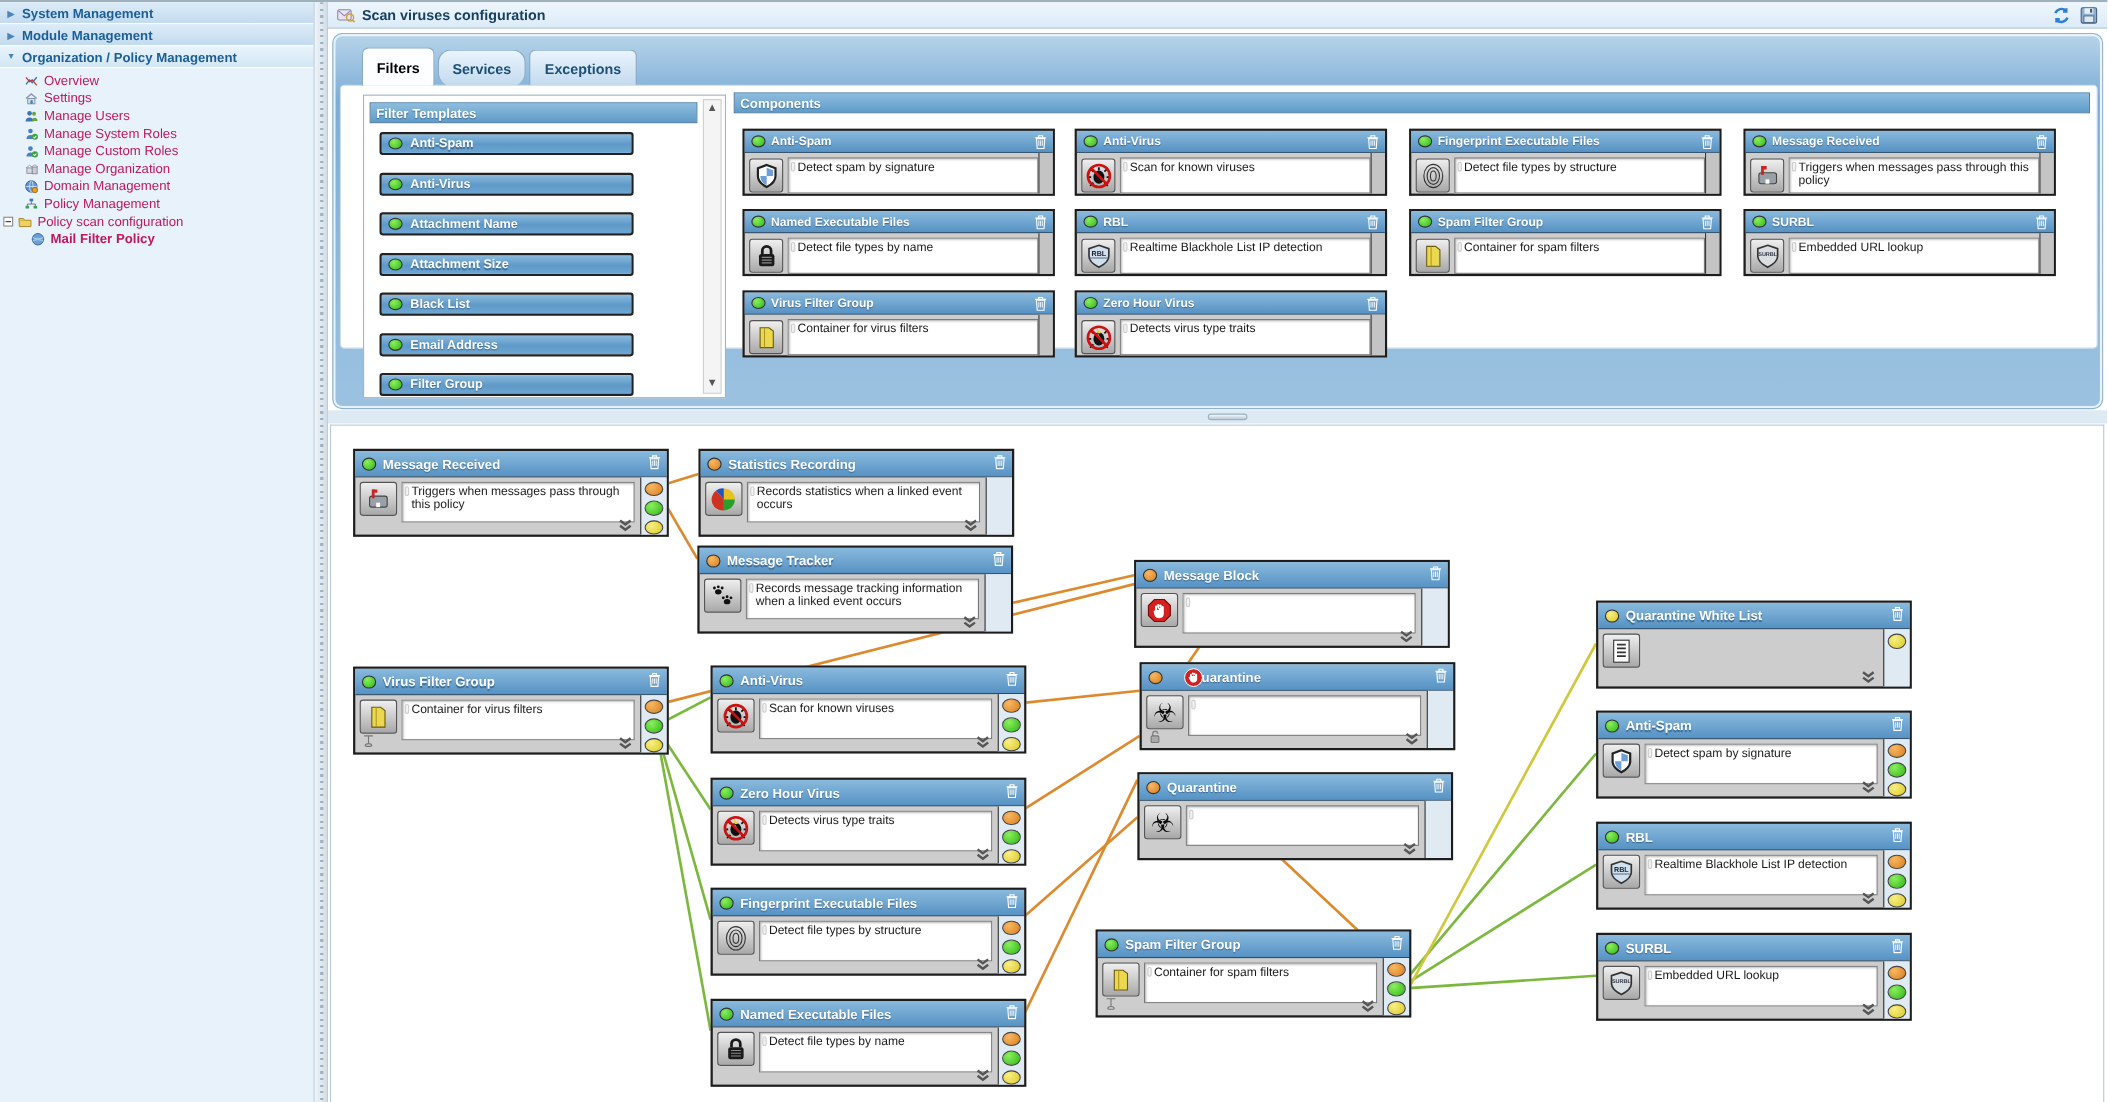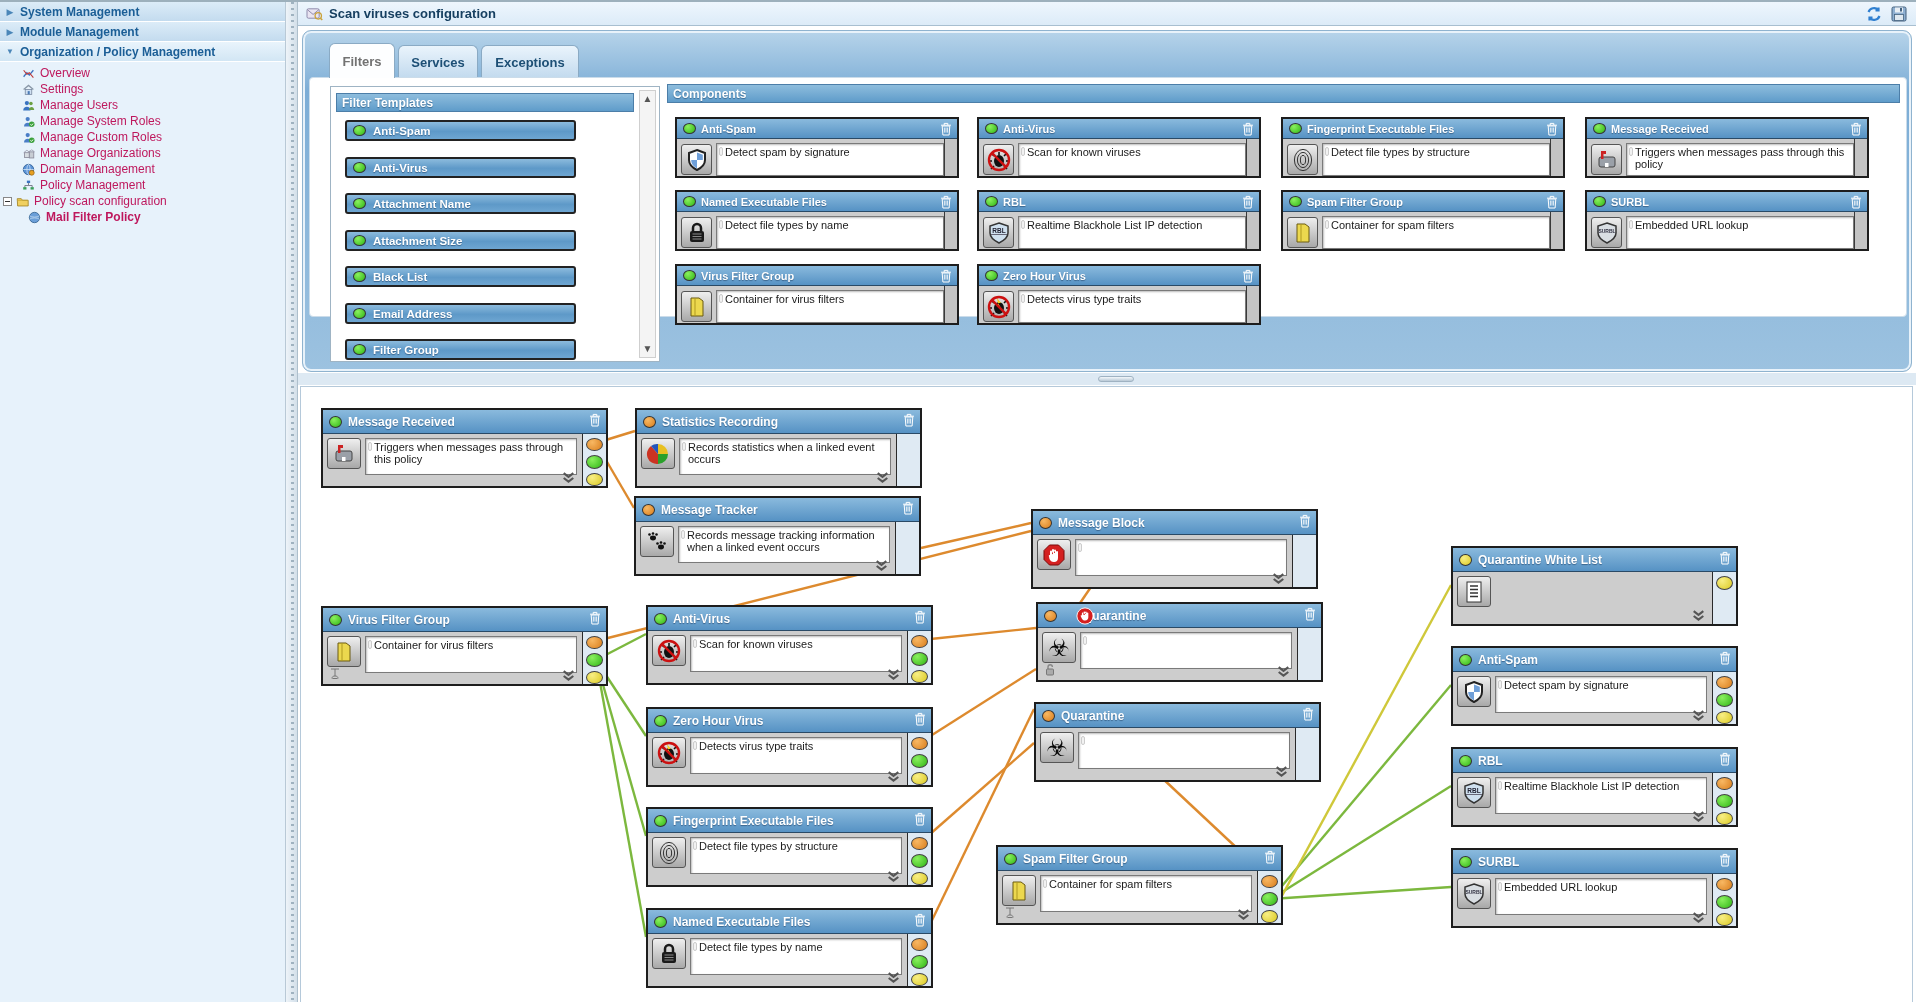--- a/index.html
+++ b/index.html
@@ -27,21 +27,21 @@
   
   #mainbar{position:absolute;left:298px;top:0;width:1618px;height:24px;background:linear-gradient(#eef6fd,#dcebf8);border-bottom:1px solid #a8bfd0;display:flex;align-items:center;}
   #mainbar .ttl{font-size:13px;font-weight:bold;color:#163f60;margin-left:6px;}
   #mainbar svg.hicon{width:17px;height:15px;margin-left:8px;}
   .barbtns{position:absolute;right:8px;top:3px;display:flex;gap:7px;}
   .barbtns .bb{width:18px;height:18px;cursor:pointer;}
 
   
   #tabpanel{position:absolute;left:302px;top:28px;width:1610px;height:342px;border-radius:9px;border:1px solid #8fb3cf;background:linear-gradient(#b7d4ea,#7cadd6 60px,#9cc2e0);box-shadow:inset 0 0 0 2px #e8f2fa;}
   .tab{position:absolute;border:1px solid #8aaac4;border-bottom:none;border-radius:6px 6px 0 0;display:flex;align-items:center;justify-content:center;font-weight:bold;font-size:13px;cursor:pointer;}
-  .tab.active{background:#fdfeff;color:#737373;z-index:3;}
+  .tab.active{background:#fdfeff;color:#000000;z-index:3;}
   .tab.idle{background:linear-gradient(#eaf4fc,#c2daee);color:#1d4f75;}
   #content{position:absolute;left:6px;top:46px;width:1598px;height:240px;background:#fff;border-radius:4px;border:1px solid #cbdcea;}
 
   
   #ftpanel{position:absolute;left:20px;top:8px;width:330px;height:276px;border:1px solid #9fb4c4;background:#fff;}
   .hbar{background:linear-gradient(#8ebddd,#5f9cca);border:1px solid #4c7ea8;color:#fff;font-weight:bold;font-size:12px;display:flex;align-items:center;padding-left:5px;text-shadow:0 1px 1px #3a6a92;}
   #fthead{position:absolute;left:5px;top:6px;width:298px;height:19px;}
   .tplbtn{position:absolute;left:14px;width:231px;height:21px;border:2px solid #222;border-radius:3px;background:linear-gradient(#8cbbdd,#5e99c8 55%,#6ea6d2);display:flex;align-items:center;cursor:grab;}
   .tplbtn .lab{color:#fff;font-weight:bold;font-size:11.5px;margin-left:7px;text-shadow:0 1px 1px #39648c;}
   .sdot{width:13px;height:11px;border-radius:50%;border:1px solid #333;margin-left:6px;flex:0 0 13px;}
@@ -147,21 +147,21 @@
           </svg>
         <span class="ilabel">Manage Custom Roles</span>
       </div>
       <div class="sitem">
         <svg viewBox="0 0 16 16">
             <path d="M2 7l4-3 4 3" stroke="#99a" fill="none"></path>
             <rect x="3" y="7" width="6" height="6" fill="#d8dde2" stroke="#889"></rect>
             <path d="M8 6l4-2.5L15.5 6" stroke="#99a" fill="none"></path>
             <rect x="9" y="6" width="5.5" height="7.5" fill="#c8cdd4" stroke="#889"></rect>
           </svg>
-        <span class="ilabel">Manage Organizations</span>
+        <span class="ilabel">Manage Organization</span>
       </div>
       <div class="sitem">
         <svg viewBox="0 0 16 16">
             <circle cx="8" cy="8" r="6.4" fill="#5b93d6" stroke="#2c5c94"></circle>
             <path d="M1.6 8h12.8M8 1.6c2.6 2 2.6 10.8 0 12.8M8 1.6c-2.6 2-2.6 10.8 0 12.8" stroke="#cfe2f5" fill="none" stroke-width="1"></path>
             <circle cx="12" cy="12" r="3" fill="#e8a020" stroke="#a06a10"></circle>
           </svg>
         <span class="ilabel">Domain Management</span>
       </div>
       <div class="sitem">
@@ -214,21 +214,21 @@
           <rect x="10" y="3" width="2" height="3.5" fill="#44617e"></rect>
           <rect x="4.5" y="9.5" width="9" height="6" fill="#dfe8f0" stroke="#44617e" stroke-width=".8"></rect>
         </svg>
     </div>
   </div>
 
   <div id="tabpanel">
     <div class="tab active" style="left:26px;top:12px;width:66px;height:35px;">
         <span>Filters</span>
       </div>
-    <div class="tab idle" style="left:95px;top:14px;width:80px;height:33px;">
+    <div class="tab idle" style="left:95px;top:14px;width:80px;height:33px;border-radius:12px;">
         <span>Services</span>
       </div>
     <div class="tab idle" style="left:178px;top:14px;width:98px;height:33px;">
         <span>Exceptions</span>
       </div>
 
     <div id="content">
 
       <div id="ftpanel">
         <div class="hbar" id="fthead">

